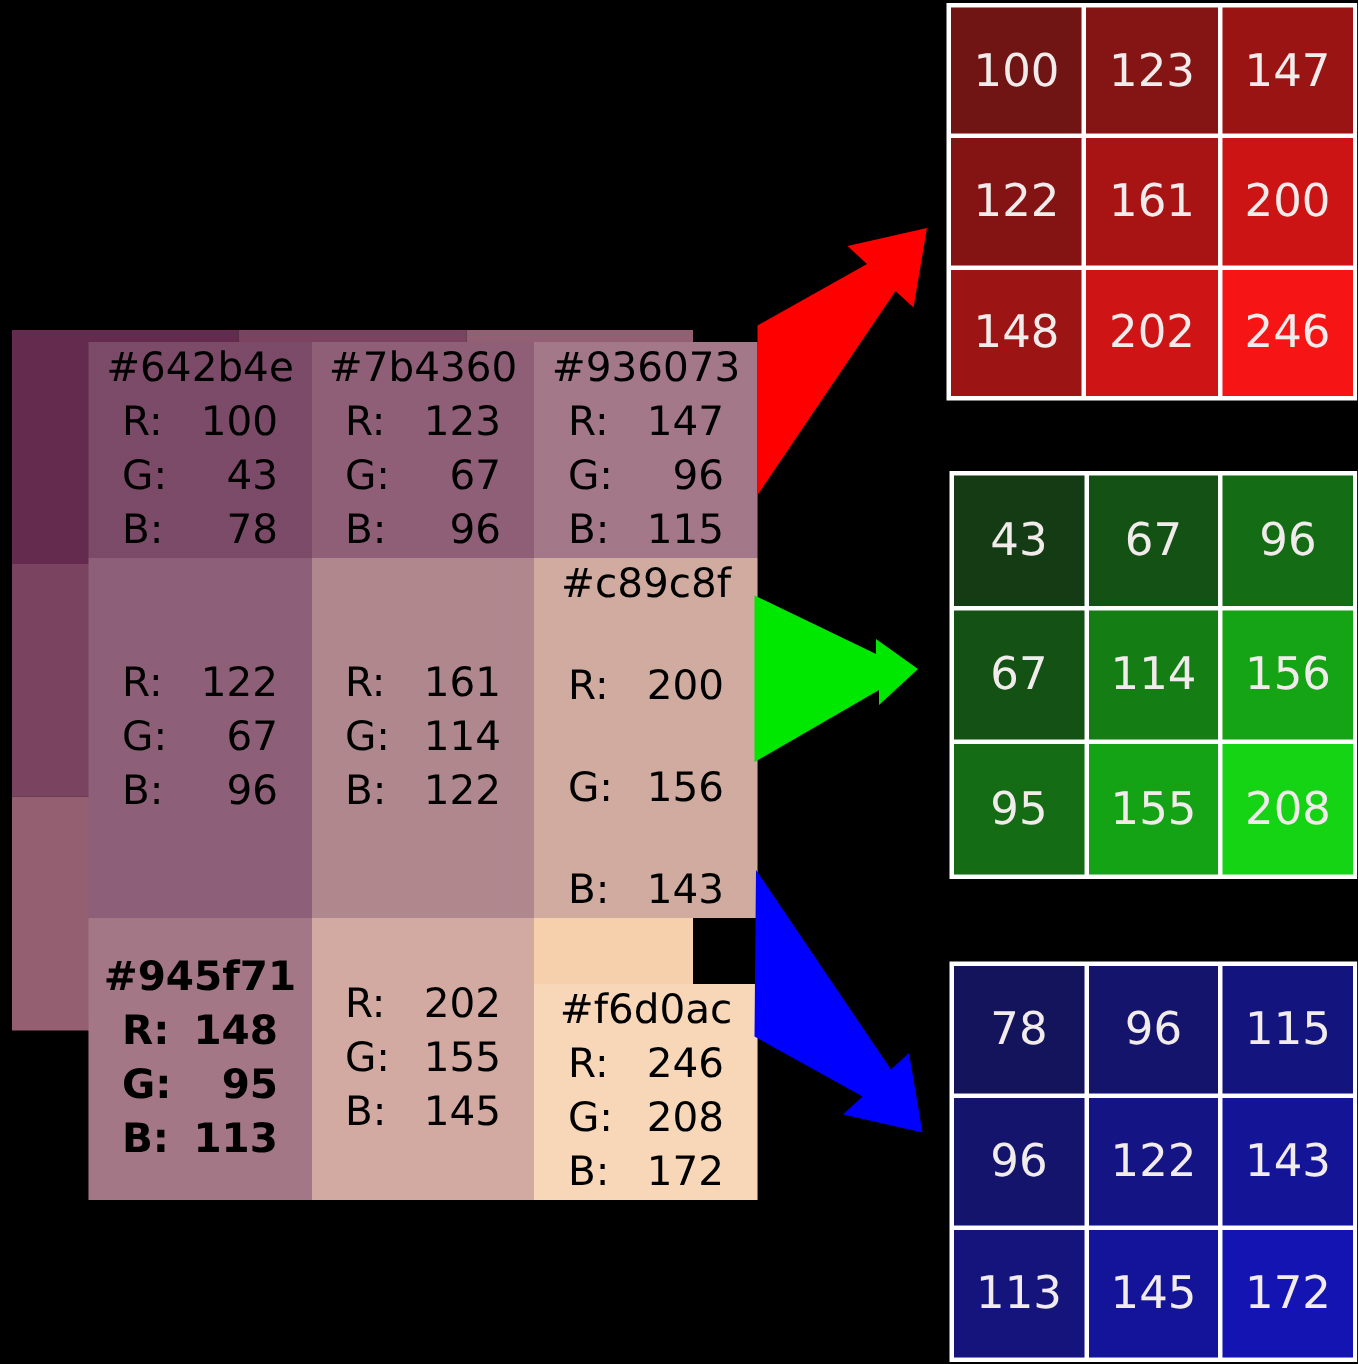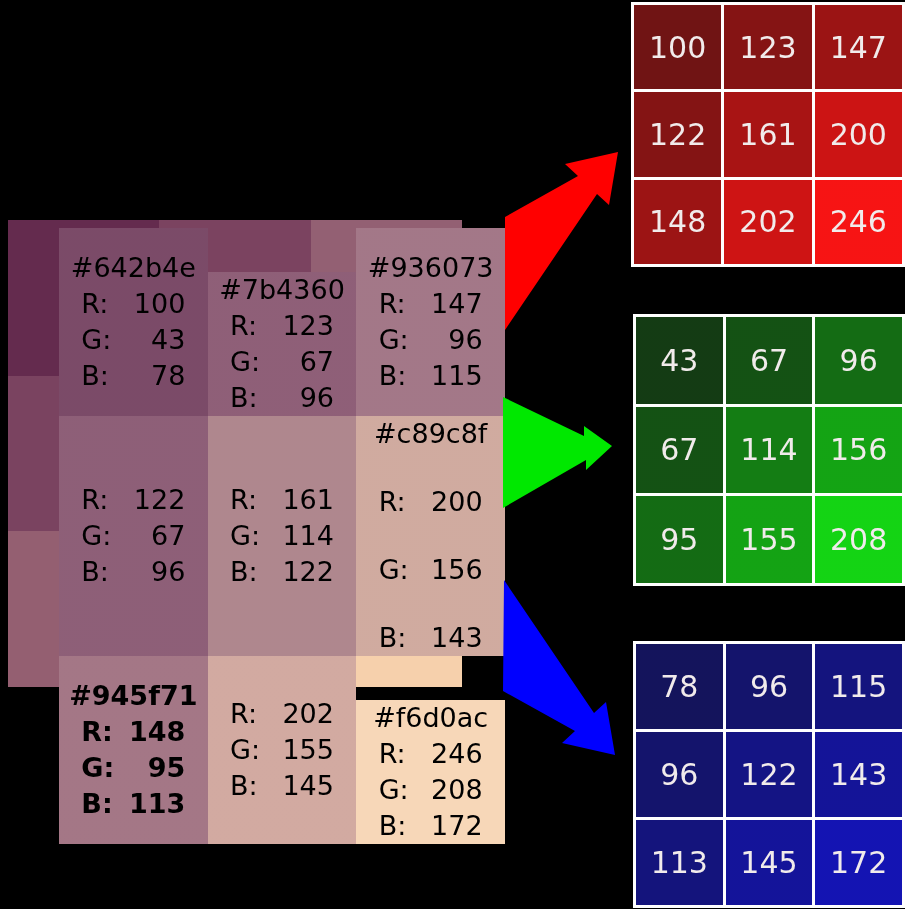--- a/index.html
+++ b/index.html
@@ -107,21 +107,21 @@
       <div class="rgb-row">
           <span>G:</span>
           <span class="num">43</span>
         </div>
       <div class="rgb-row">
           <span>B:</span>
           <span class="num">78</span>
         </div>
     </div>
 
-    <div class="pcell" style="background-color: rgb(123, 67, 96); margin-top: 44px;">
+    <div class="pcell" style="background-color: rgb(123, 67, 96);">
       <div class="hex">#7b4360</div>
       <div class="rgb-row">
           <span>R:</span>
           <span class="num">123</span>
         </div>
       <div class="rgb-row">
           <span>G:</span>
           <span class="num">67</span>
         </div>
       <div class="rgb-row">

